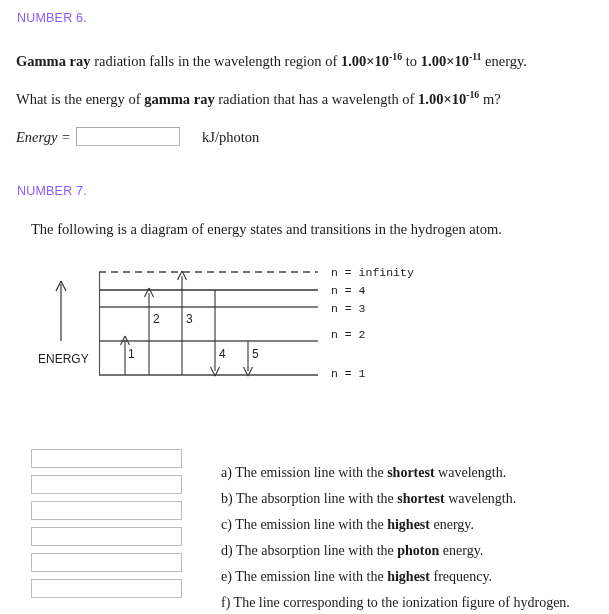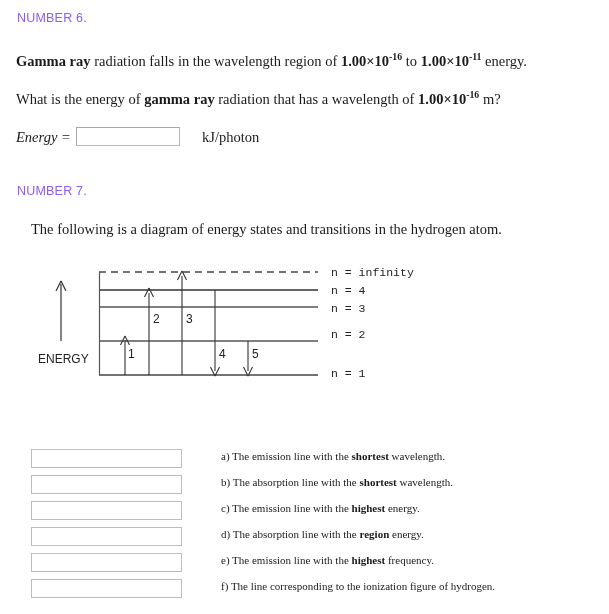--- a/index.html
+++ b/index.html
@@ -69,24 +69,24 @@
   
   .match-row {
     position: absolute;
     left: 31px;
     height: 19px;
   }
   .match-label {
     position: absolute;
     left: 190px;
     font-family: "Liberation Serif", serif;
-    font-size: 11px;
+    font-size: 14px;
     color: #1a1a1a;
     white-space: nowrap;
-    top: 1px;
+    top: 16px;
   }
   .match-box {
     position: absolute;
     left: 0;
     top: 0;
     width: 151px;
     height: 19px;
     box-sizing: border-box;
     background: #fff;
     border: 1px solid #bcbcbc;
@@ -187,21 +187,21 @@
       <div class="match-row" style="top: 475px;">
         <input type="text" class="match-box" value="" style="">
         <div class="match-label"><span>b)</span><span> The absorption line with the </span><b>shortest</b><span> wavelength.</span></div>
       </div>
       <div class="match-row" style="top: 501px;">
         <input type="text" class="match-box" value="" style="">
         <div class="match-label"><span>c)</span><span> The emission line with the </span><b>highest</b><span> energy.</span></div>
       </div>
       <div class="match-row" style="top: 527px;">
         <input type="text" class="match-box" value="" style="">
-        <div class="match-label"><span>d)</span><span> The absorption line with the </span><b>region</b><span> energy.</span></div>
+        <div class="match-label"><span>d)</span><span> The absorption line with the </span><b>photon</b><span> energy.</span></div>
       </div>
       <div class="match-row" style="top: 553px;">
         <input type="text" class="match-box" value="" style="">
         <div class="match-label"><span>e)</span><span> The emission line with the </span><b>highest</b><span> frequency.</span></div>
       </div>
       <div class="match-row" style="top: 579px;">
         <input type="text" class="match-box" value="" style="">
         <div class="match-label"><span>f)</span><span> The line corresponding to the ionization figure of hydrogen.</span><span></span></div>
       </div>
     </div>

